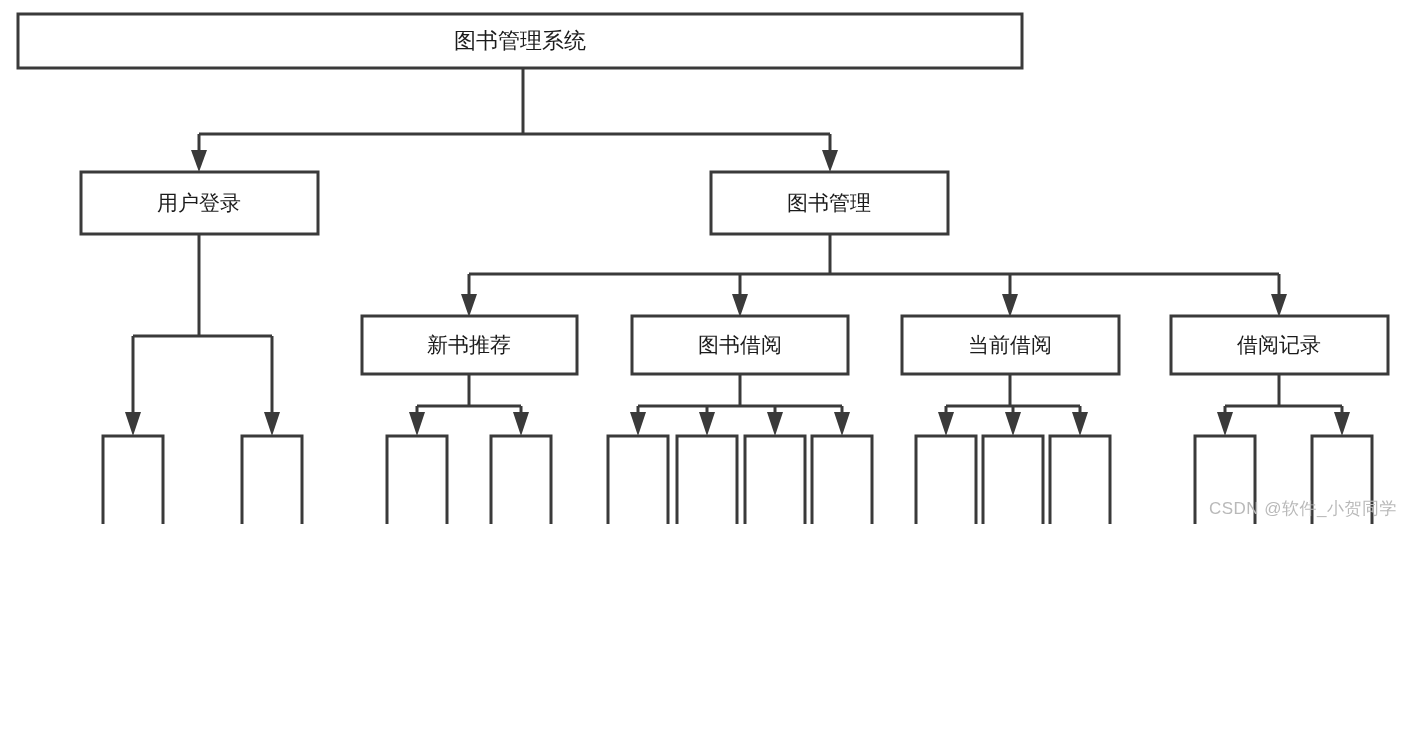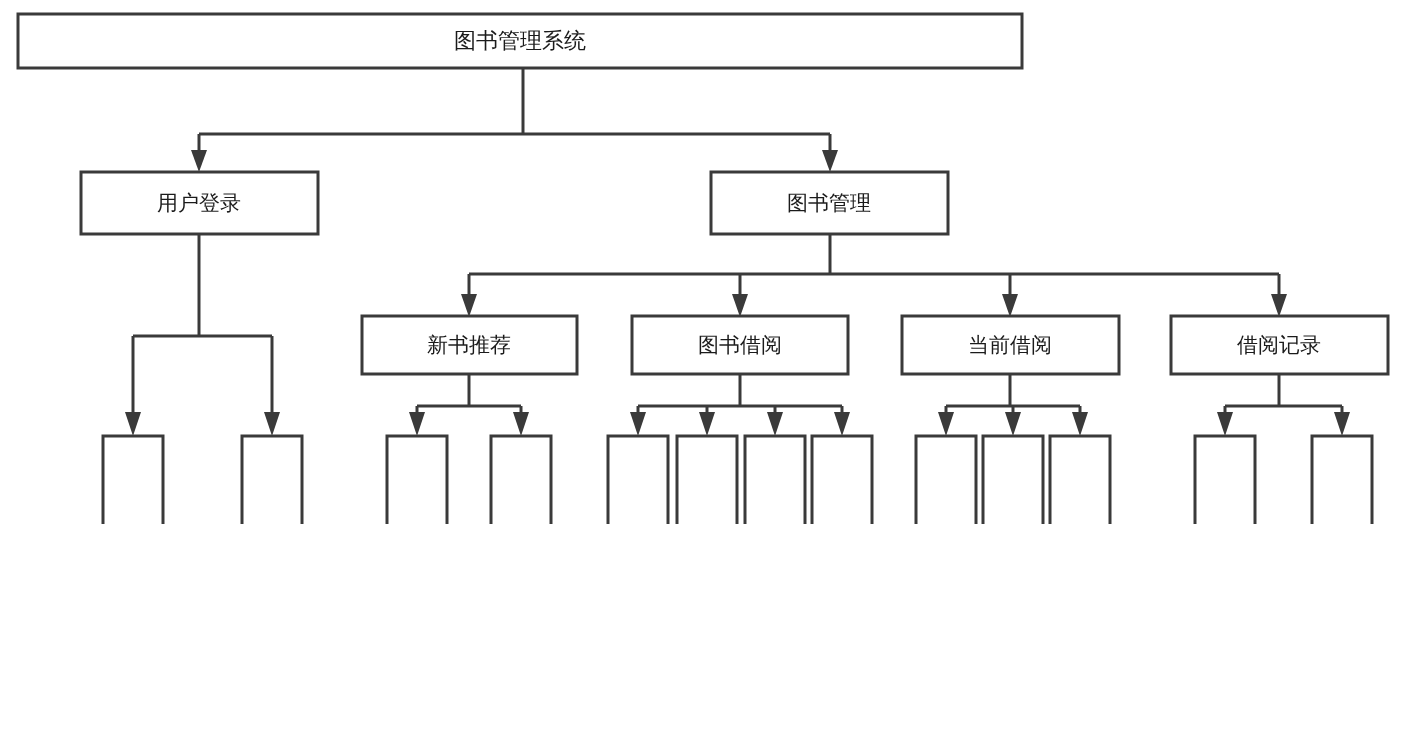--- a/index.html
+++ b/index.html
@@ -222,14 +222,15 @@
   <div class="leaf-label" style="left:745px; top:444px; width:60px; height:291px;">编辑图书（管理员）</div>
   <div class="leaf-label" style="left:812px; top:508px; width:60px; height:227px;">借阅图书</div>
 
   <div class="leaf-label" style="left:916px; top:508px; width:60px; height:227px;">查询图书</div>
   <div class="leaf-label" style="left:983px; top:508px; width:60px; height:227px;">归还图书</div>
   <div class="leaf-label" style="left:1050px; top:444px; width:60px; height:291px;">确认归还（管理员）</div>
 
   <div class="leaf-label" style="left:1195px; top:476px; width:60px; height:259px;">新增借阅记录</div>
   <div class="leaf-label" style="left:1312px; top:476px; width:60px; height:259px;">查询借阅记录</div>
 
+  <div class="watermark">CSDN @软件_小贺同学</div>
 
 </div>
 
 </body></html>

